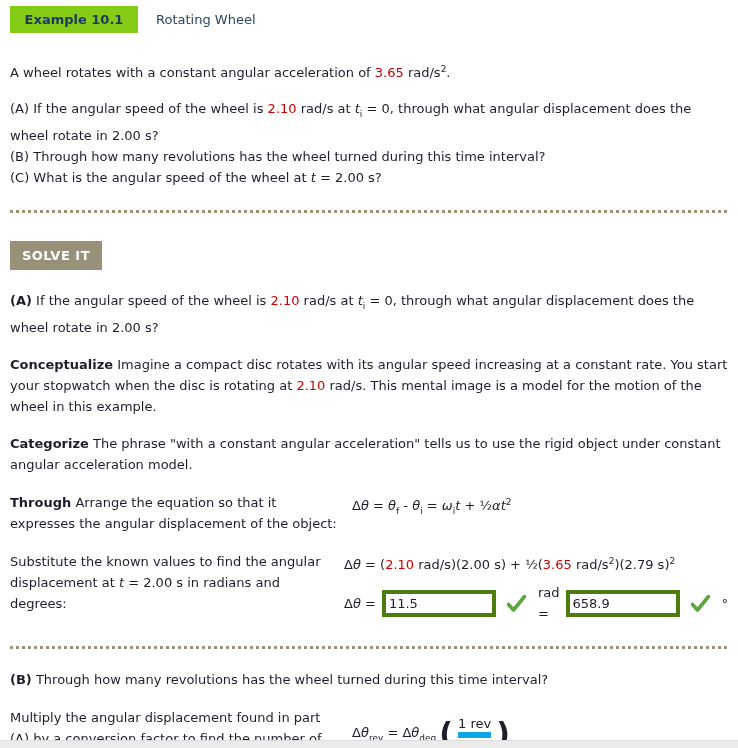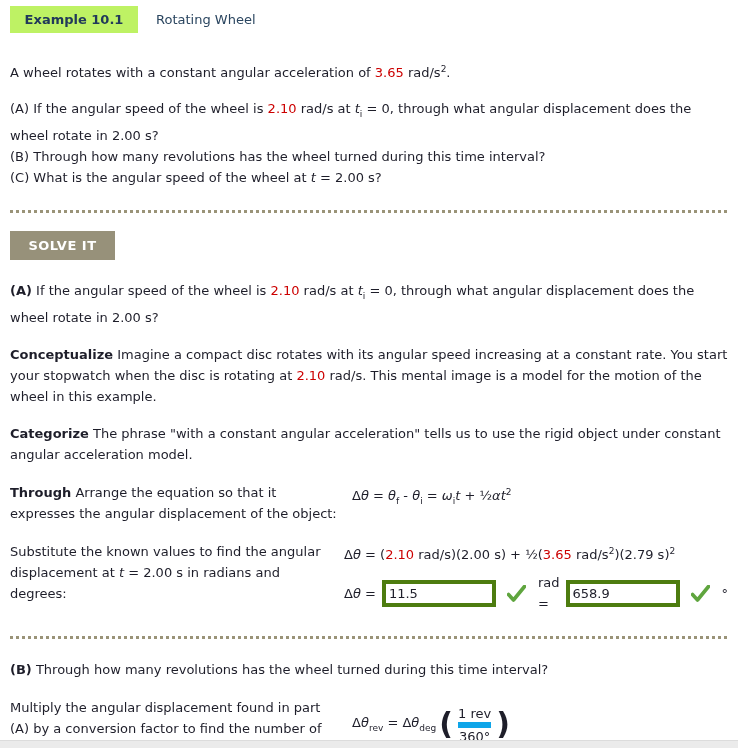--- a/index.html
+++ b/index.html
@@ -5,28 +5,28 @@
   html,body{margin:0;padding:0;}
   body{
     width:738px;height:748px;position:relative;overflow:hidden;
     background:#ffffff;
     font-family:"DejaVu Sans","Liberation Sans",sans-serif;
     font-size:13px;line-height:21px;color:#1e1e2a;
   }
   .page{padding:6px 10px 0 10px;}
   .header-row{display:flex;align-items:center;}
   .badge{font-weight:bold;text-align:center;}
-  .example-badge{background:#bef264;color:#21395a;width:128px;padding:3px 0;}
+  .example-badge{background:#84cc16;color:#21395a;width:128px;padding:3px 0;}
   .page-title{font-weight:normal;color:#2b4660;margin-left:18px;}
   p{margin:0;}
   .intro{margin:26px 0 15px 0;}
   .questions p{margin:0;}
   .dotted-sep{height:3px;margin:22px 0 0 0;
     background-image:repeating-linear-gradient(90deg,#9a9378 0,#9a9378 3px,transparent 3px,transparent 6px);}
-  .solve-badge{background:#97917a;color:#ffffff;width:105px;padding:4px 0;margin-top:18px;letter-spacing:0.5px;}
+  .solve-badge{background:#97917a;color:#ffffff;width:92px;padding:4px 0;margin-top:28px;letter-spacing:0.5px;}
   .solve-q{margin-top:20px;}
   .para{margin-top:16px;}
   .lead{font-weight:bold;}
   .plabel{font-weight:bold;}
   .red{color:#cc0000;}
   .it{font-style:italic;}
   .sub{font-size:9px;vertical-align:-4px;}
   .sup{font-size:9px;vertical-align:5px;}
   .row{display:flex;margin-top:17px;}
   .col-left{width:342px;padding-right:12px;box-sizing:border-box;}

